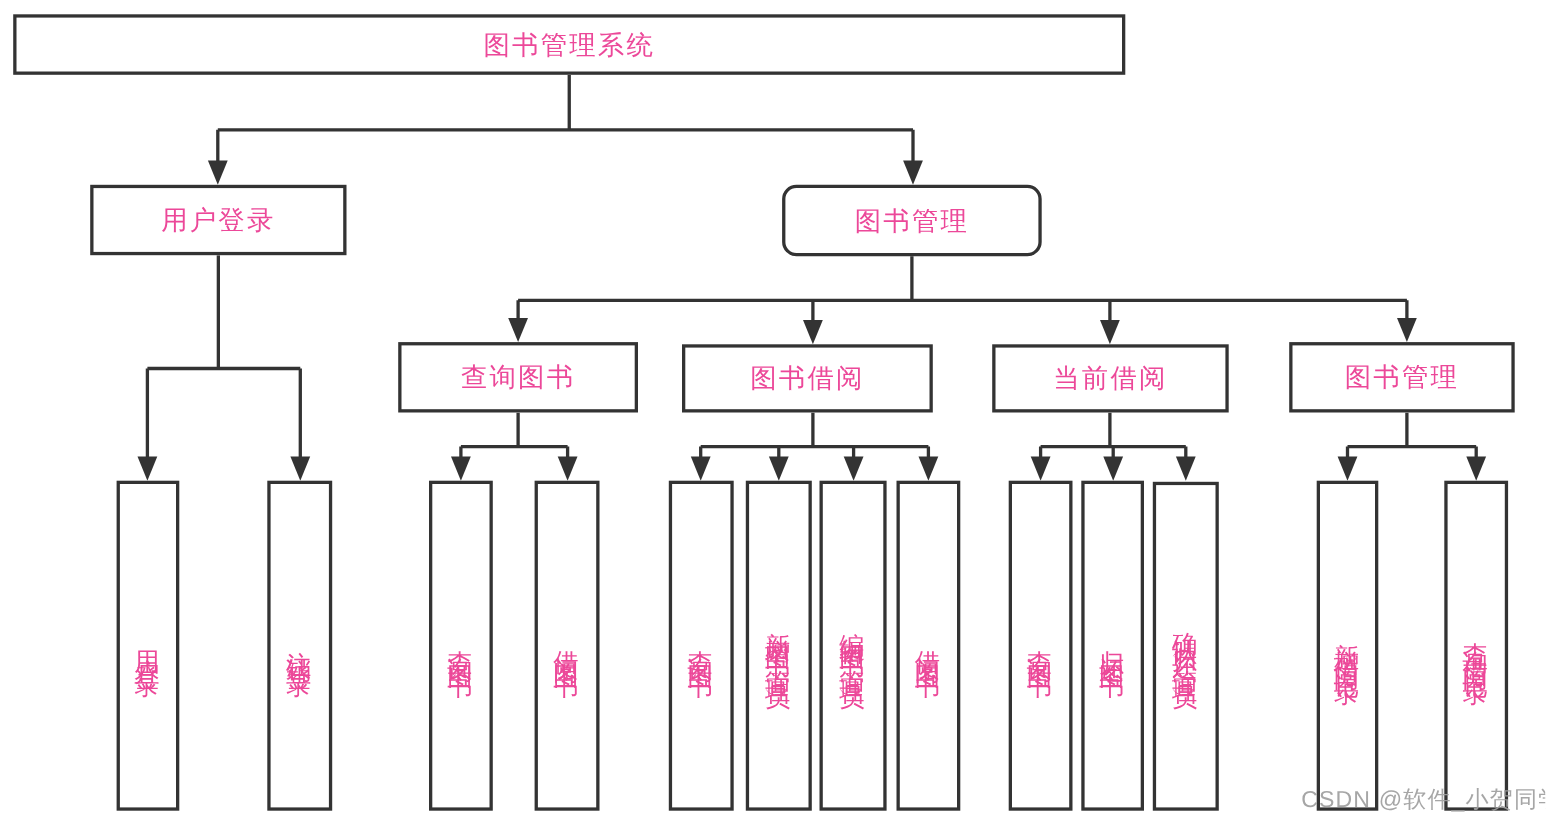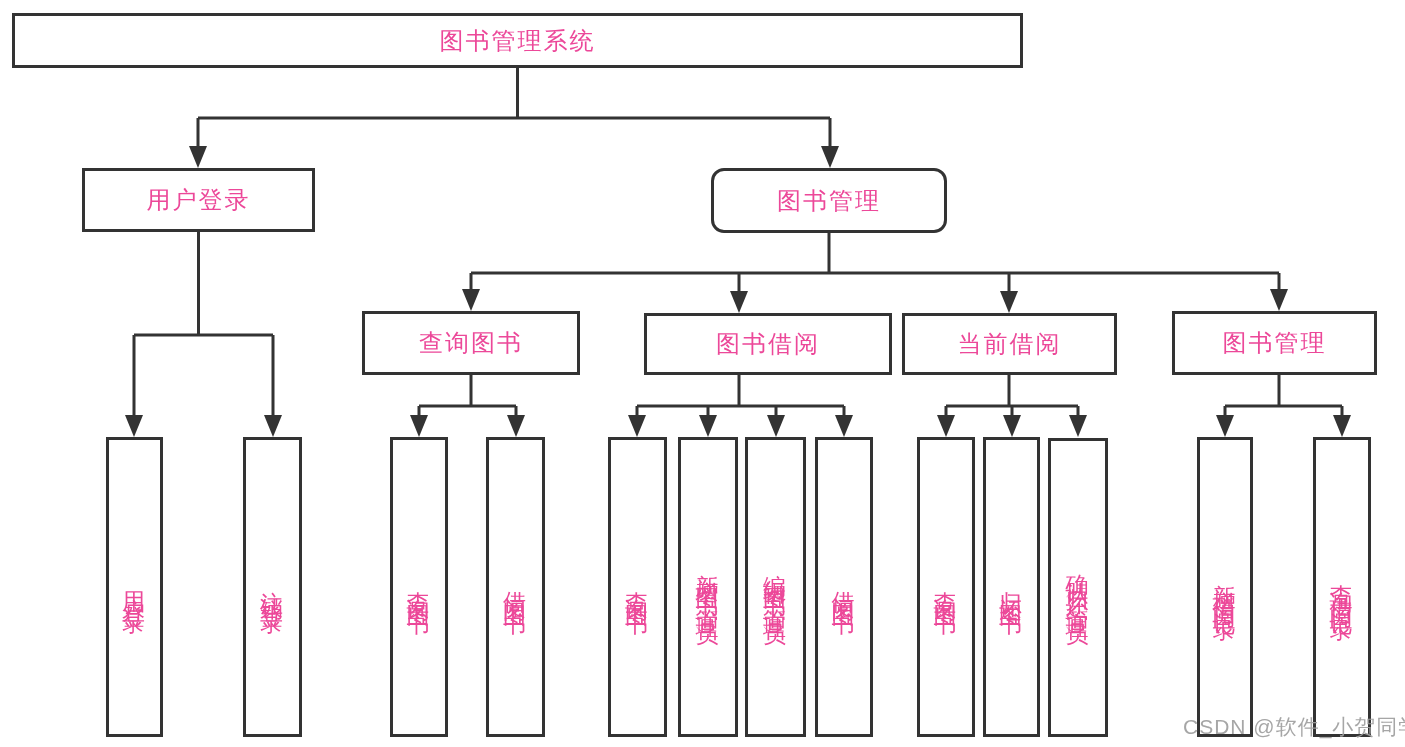--- a/index.html
+++ b/index.html
@@ -99,21 +99,21 @@
   <div class="box box-h" style="left:82px; top:168px; width:233px; height:64px;">
     <span>用户登录</span>
   </div>
   <div class="box box-h" style="left:711px; top:168px; width:236px; height:65px;border-radius:13px;">
     <span>图书管理</span>
   </div>
 
   <div class="box box-h" style="left:362px; top:311px; width:218px; height:64px;">
     <span>查询图书</span>
   </div>
-  <div class="box box-h" style="left:644px; top:313px; width:248px; height:62px;">
+  <div class="box box-h" style="left:620px; top:313px; width:228px; height:62px;">
     <span>图书借阅</span>
   </div>
   <div class="box box-h" style="left:902px; top:313px; width:215px; height:62px;">
     <span>当前借阅</span>
   </div>
   <div class="box box-h" style="left:1172px; top:311px; width:205px; height:64px;">
     <span>图书管理</span>
   </div>
 
   <div class="box" style="left:106px; top:437px; width:57px; height:300px;">

